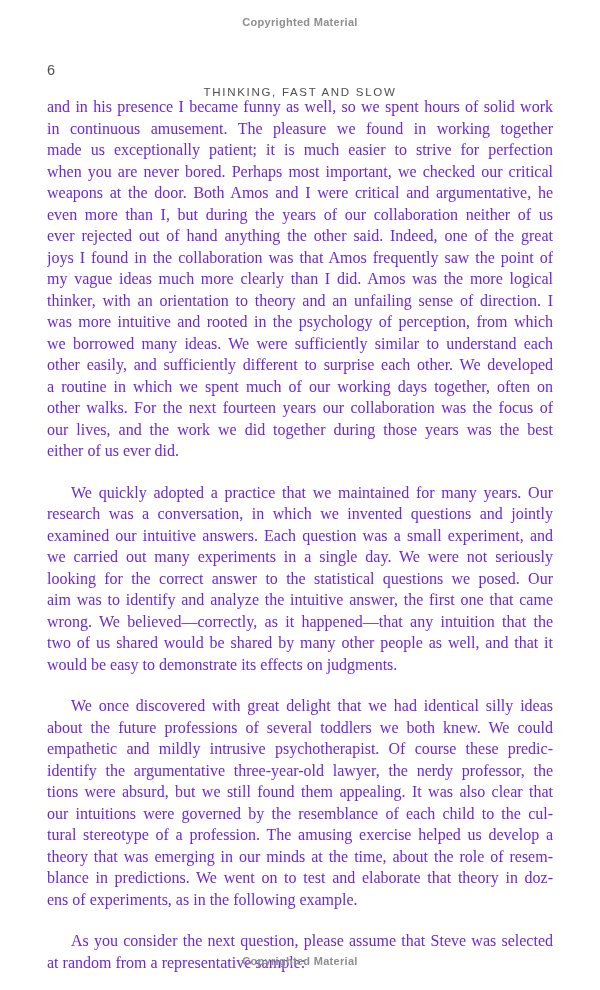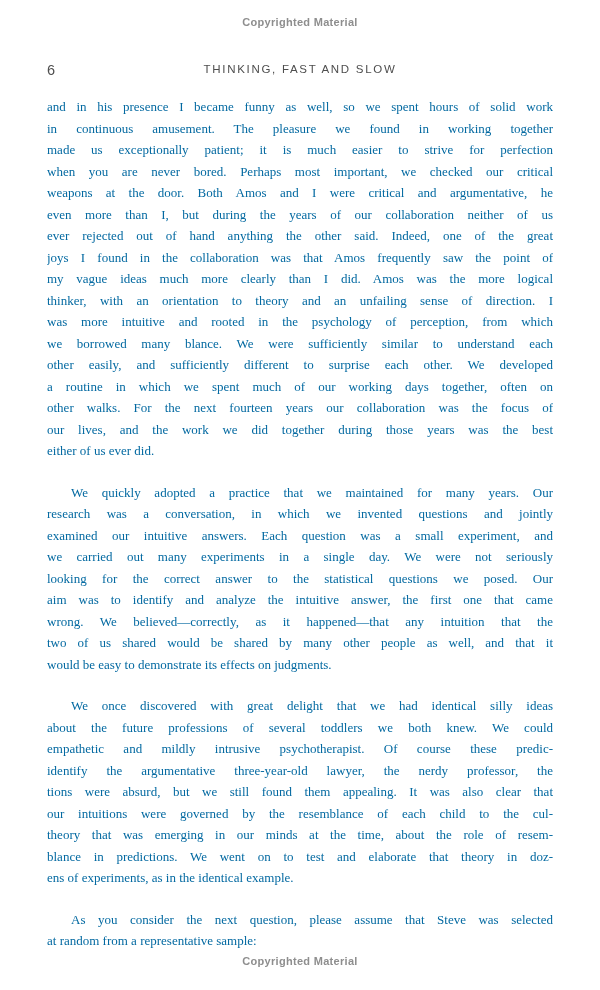--- a/index.html
+++ b/index.html
@@ -42,29 +42,30 @@
     font-size: 14.5px;
     color: #4e4e4e;
   }
   .running-head {
     text-align: center;
     font-family: "Liberation Sans", sans-serif;
     font-size: 11.5px;
     letter-spacing: 1.7px;
     color: #4e4e4e;
     padding-top: 2px;
+    margin-top: 23px;
   }
 
   .body-text {
     position: absolute;
     top: 96px;
     left: 47px;
     right: 47px;
-    color: #0369a1;
-    font-size: 13px;
+    color: #6d28d9;
+    font-size: 16px;
   }
   .line {
     height: 21.5px;
     line-height: 21.5px;
     text-align: justify;
     text-align-last: justify;
     overflow: hidden;
   }
   .line.para-end { text-align-last: left; font-family: Liberation Serif, serif; }
   .line.indent { text-indent: 24px; margin-top: 20px; }
@@ -87,21 +88,21 @@
         <div class="line">in continuous amusement. The pleasure we found in working together</div>
         <div class="line">made us exceptionally patient; it is much easier to strive for perfection</div>
         <div class="line">when you are never bored. Perhaps most important, we checked our critical</div>
         <div class="line">weapons at the door. Both Amos and I were critical and argumentative, he</div>
         <div class="line">even more than I, but during the years of our collaboration neither of us</div>
         <div class="line">ever rejected out of hand anything the other said. Indeed, one of the great</div>
         <div class="line">joys I found in the collaboration was that Amos frequently saw the point of</div>
         <div class="line">my vague ideas much more clearly than I did. Amos was the more logical</div>
         <div class="line">thinker, with an orientation to theory and an unfailing sense of direction. I</div>
         <div class="line">was more intuitive and rooted in the psychology of perception, from which</div>
-        <div class="line">we borrowed many blance. We were sufficiently similar to understand each</div>
+        <div class="line">we borrowed many ideas. We were sufficiently similar to understand each</div>
         <div class="line">other easily, and sufficiently different to surprise each other. We developed</div>
         <div class="line">a routine in which we spent much of our working days together, often on</div>
         <div class="line">other walks. For the next fourteen years our collaboration was the focus of</div>
         <div class="line">our lives, and the work we did together during those years was the best</div>
         <div class="line para-end">either of us ever did.</div>
       </div>
       <div class="paragraph">
         <div class="line indent">We quickly adopted a practice that we maintained for many years. Our</div>
         <div class="line">research was a conversation, in which we invented questions and jointly</div>
         <div class="line">examined our intuitive answers. Each question was a small experiment, and</div>
@@ -112,23 +113,24 @@
         <div class="line">two of us shared would be shared by many other people as well, and that it</div>
         <div class="line para-end">would be easy to demonstrate its effects on judgments.</div>
       </div>
       <div class="paragraph">
         <div class="line indent">We once discovered with great delight that we had identical silly ideas</div>
         <div class="line">about the future professions of several toddlers we both knew. We could</div>
         <div class="line">empathetic and mildly intrusive psychotherapist. Of course these predic-</div>
         <div class="line">identify the argumentative three-year-old lawyer, the nerdy professor, the</div>
         <div class="line">tions were absurd, but we still found them appealing. It was also clear that</div>
         <div class="line">our intuitions were governed by the resemblance of each child to the cul-</div>
+        <div class="line">tural stereotype of a profession. The amusing exercise helped us develop a</div>
         <div class="line">theory that was emerging in our minds at the time, about the role of resem-</div>
         <div class="line">blance in predictions. We went on to test and elaborate that theory in doz-</div>
-        <div class="line para-end">ens of experiments, as in the identical example.</div>
+        <div class="line para-end">ens of experiments, as in the following example.</div>
       </div>
       <div class="paragraph">
         <div class="line indent">As you consider the next question, please assume that Steve was selected</div>
         <div class="line para-end">at random from a representative sample:</div>
       </div>
     </div>
 
   <div class="copyright bottom">Copyrighted Material</div>
 
 </div>

